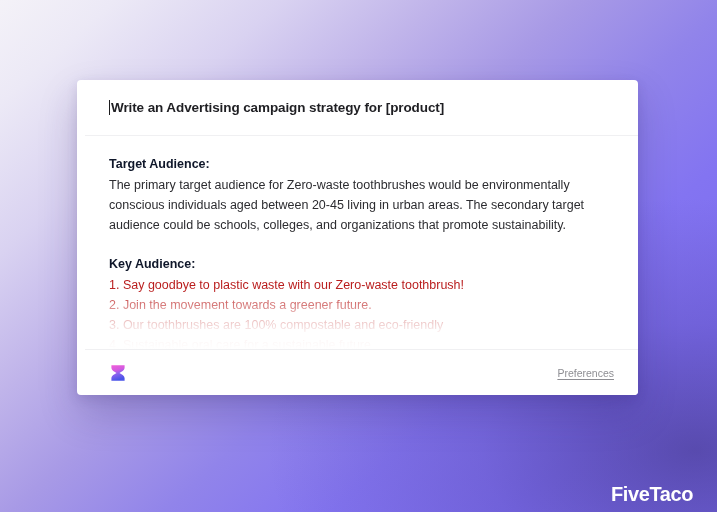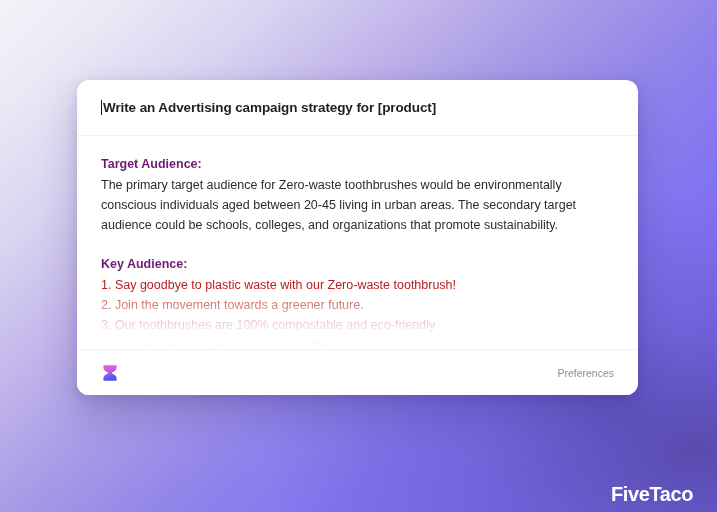--- a/index.html
+++ b/index.html
@@ -39,27 +39,28 @@
   }
 
   
   #card {
     position:absolute;
     left:77px;
     top:80px;
     width:561px;
     height:315px;
     background:#ffffff;
-    border-radius:12px;
+    border-radius:4px;
     box-shadow:
        0 18px 38px rgba(40,26,95,0.22),
        0 4px 12px rgba(40,26,95,0.12);
     display:flex;
     flex-direction:column;
     overflow:hidden;
+    padding-left:8px;
   }
 
   
   #card-header {
     height:56px;
     flex:0 0 56px;
     display:flex;
     align-items:center;
     padding:0 24px;
     border-bottom:1px solid #f0f0f2;
@@ -100,21 +101,21 @@
         rgba(255,255,255,0) 0%,
         rgba(255,255,255,0.55) 38%,
         rgba(255,255,255,0.92) 72%,
         #ffffff 100%);
     pointer-events:none;
   }
 
   .section-heading {
     font-size:12.5px;
     font-weight:bold;
-    color:#701a75;
+    color:#0f172a;
     line-height:20px;
     margin-bottom:1px;
   }
   .para {
     font-size:12.5px;
     color:#2c2c30;
     line-height:20px;
   }
   .block-gap { height:19px; }
 
@@ -136,20 +137,21 @@
     padding:0 24px;
     border-top:1px solid #f0f0f2;
     background:#ffffff;
     position:relative;
     z-index:2;
   }
   #brand-icon { width:18px; height:18px; display:block; }
   #preferences-link {
     font-size:10.5px;
     color:#8e8e93;
+    text-decoration:underline;
     text-underline-offset:2px;
     cursor:pointer;
     white-space:nowrap;
   }
 
   
   #watermark {
     position:absolute;
     right:24px;
     bottom:6px;

